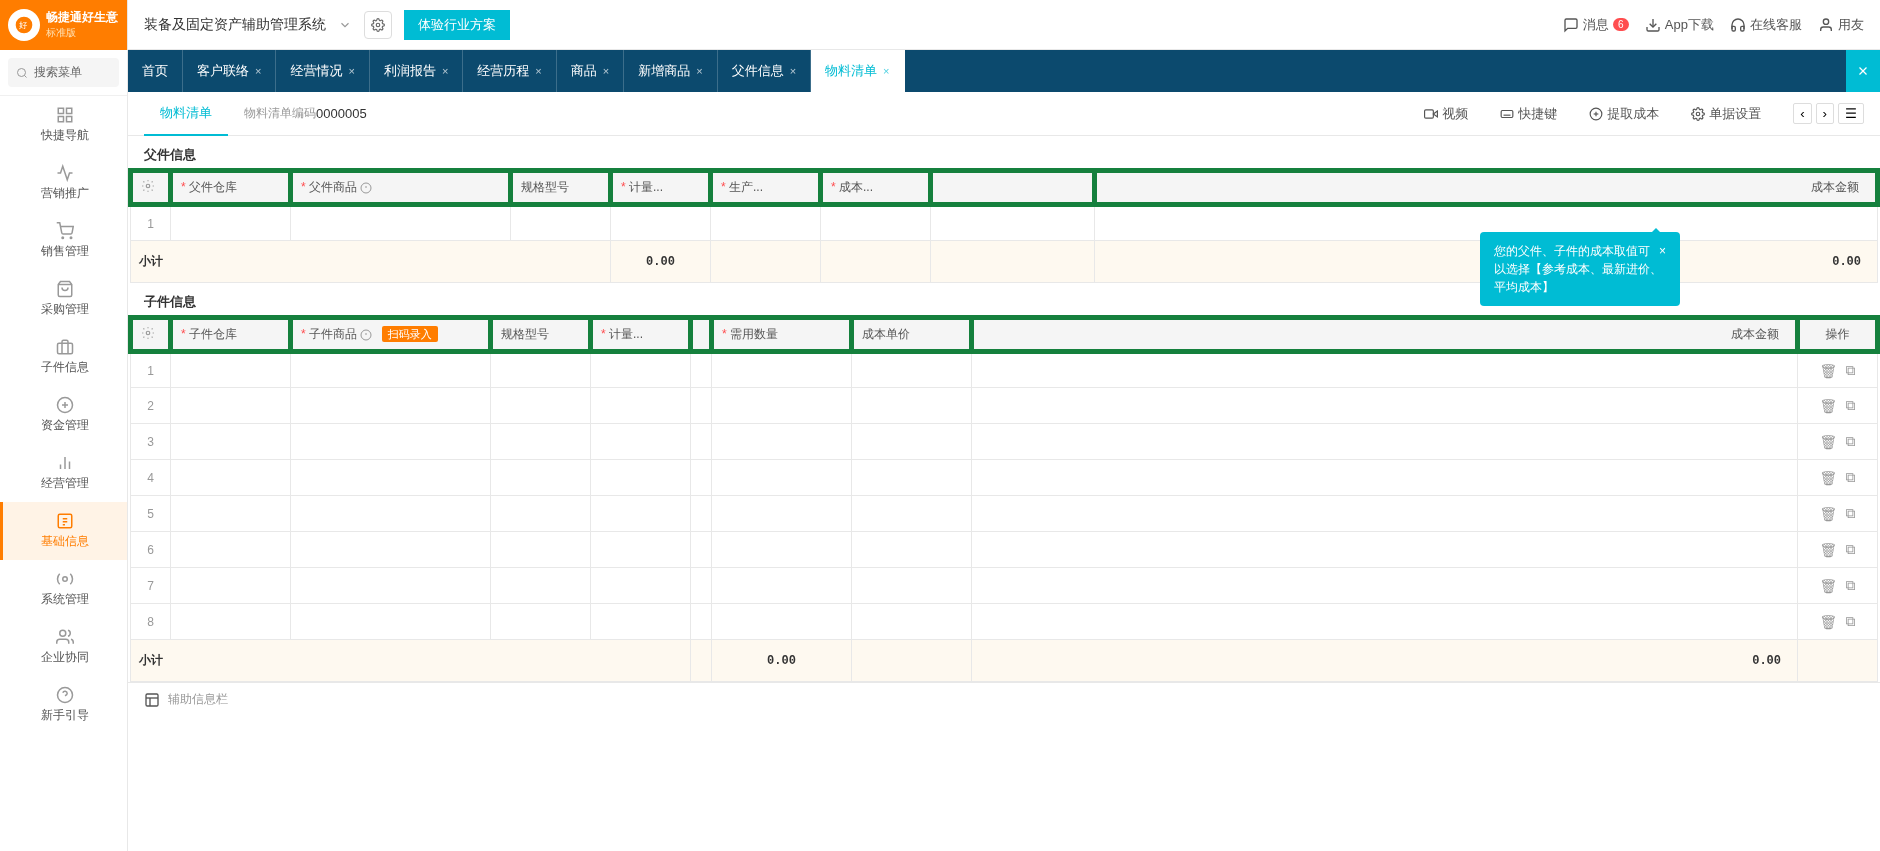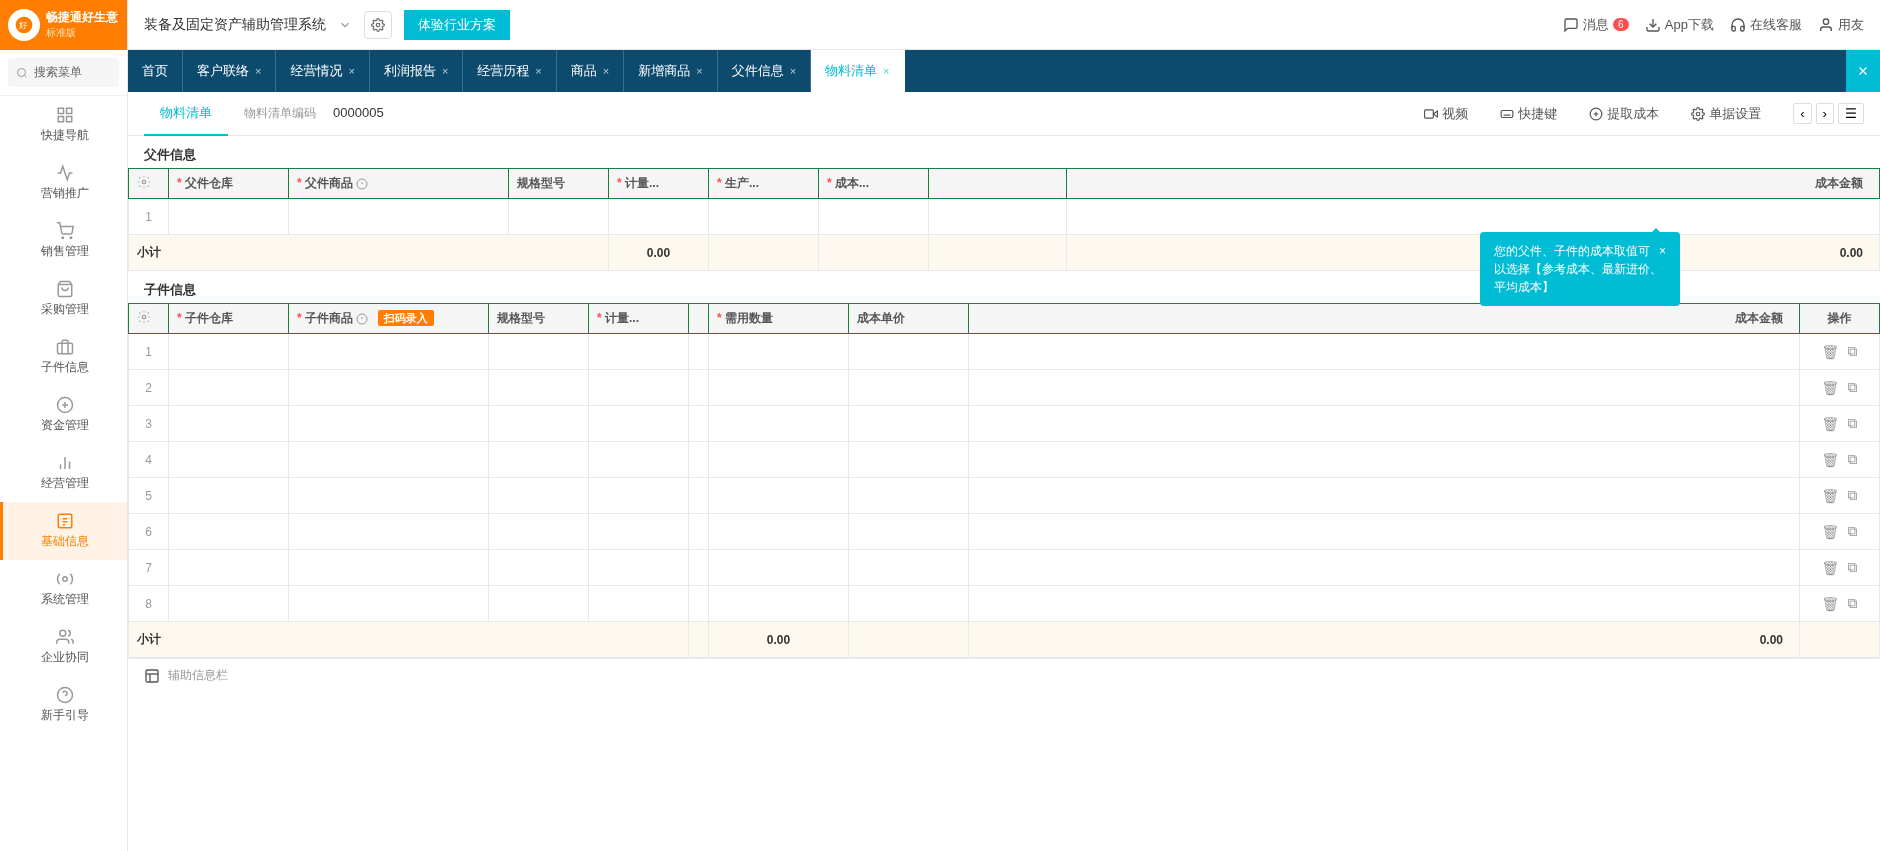--- a/index.html
+++ b/index.html
@@ -185,21 +185,22 @@
       display: flex;
       align-items: center;
       cursor: pointer;
       font-size: 13px;
       color: #555;
       border-bottom: 2px solid transparent;
     }
     .sub-tab.active { color: #00bcd4; border-bottom-color: #00bcd4; }
     .sub-info {
       display: flex;
-      gap: 17px;
+      align-items: center;
+      gap: 0;
       margin-left: 16px;
     }
     .sub-info-label { color: #999; font-size: 12px; }
     .sub-info-value { color: #333; font-size: 13px; }
     .sub-actions {
       margin-left: auto;
       display: flex;
       align-items: center;
       gap: 32px;
       color: #555;
@@ -221,43 +222,44 @@
     }
 
     
     .data-table {
       width: 100%;
       border-collapse: collapse;
       font-size: 12px;
     }
     .data-table th {
       background: #f5f5f5;
-      border: 1px solid #15803d;
+      border: 5px solid #15803d;
       padding: 6px 8px;
       text-align: left;
       color: #555;
-      font-weight: bold;
+      font-weight: normal;
       white-space: nowrap;
     }
     .data-table td {
       border: 1px solid #e8e8e8;
       padding: 0;
       height: 36px;
       color: #333;
     }
     .data-table td.row-num {
       text-align: center;
       color: #999;
       width: 40px;
       padding: 0 8px;
     }
     .data-table .subtotal-row td {
       background: #fef9f0;
       font-weight: bold;
-      padding: 6px 8px;
+      padding: 12px 8px;
+      font-family: Liberation Mono, monospace;
     }
     .subtotal-label { padding-left: 8px; }
 
     .settings-col { width: 36px; text-align: center; }
 
     .scan-badge {
       background: #ff7d00;
       color: #fff;
       padding: 2px 6px;
       border-radius: 2px;

